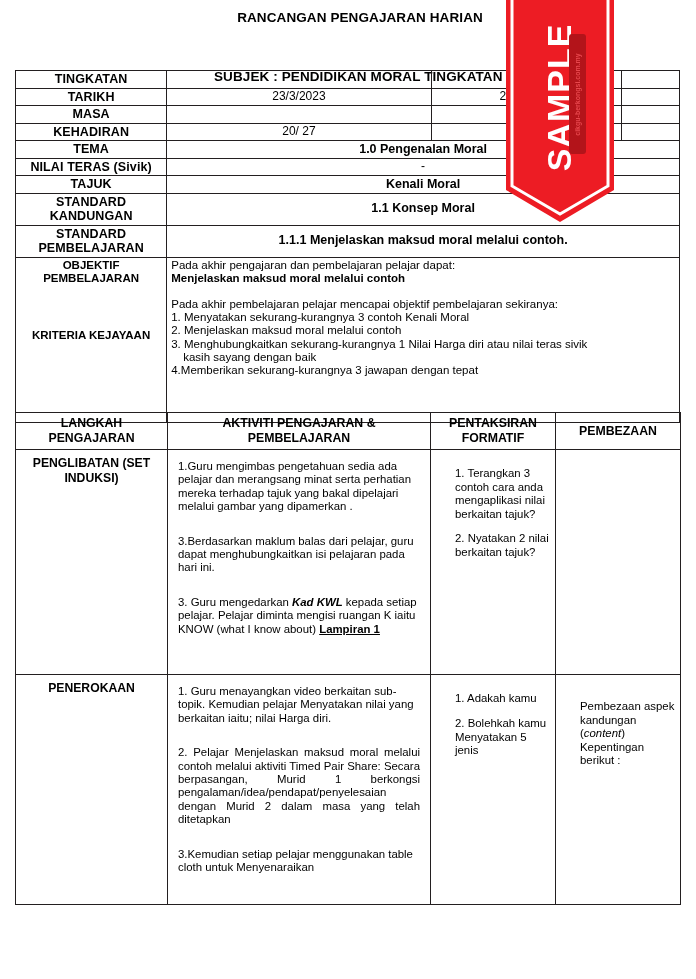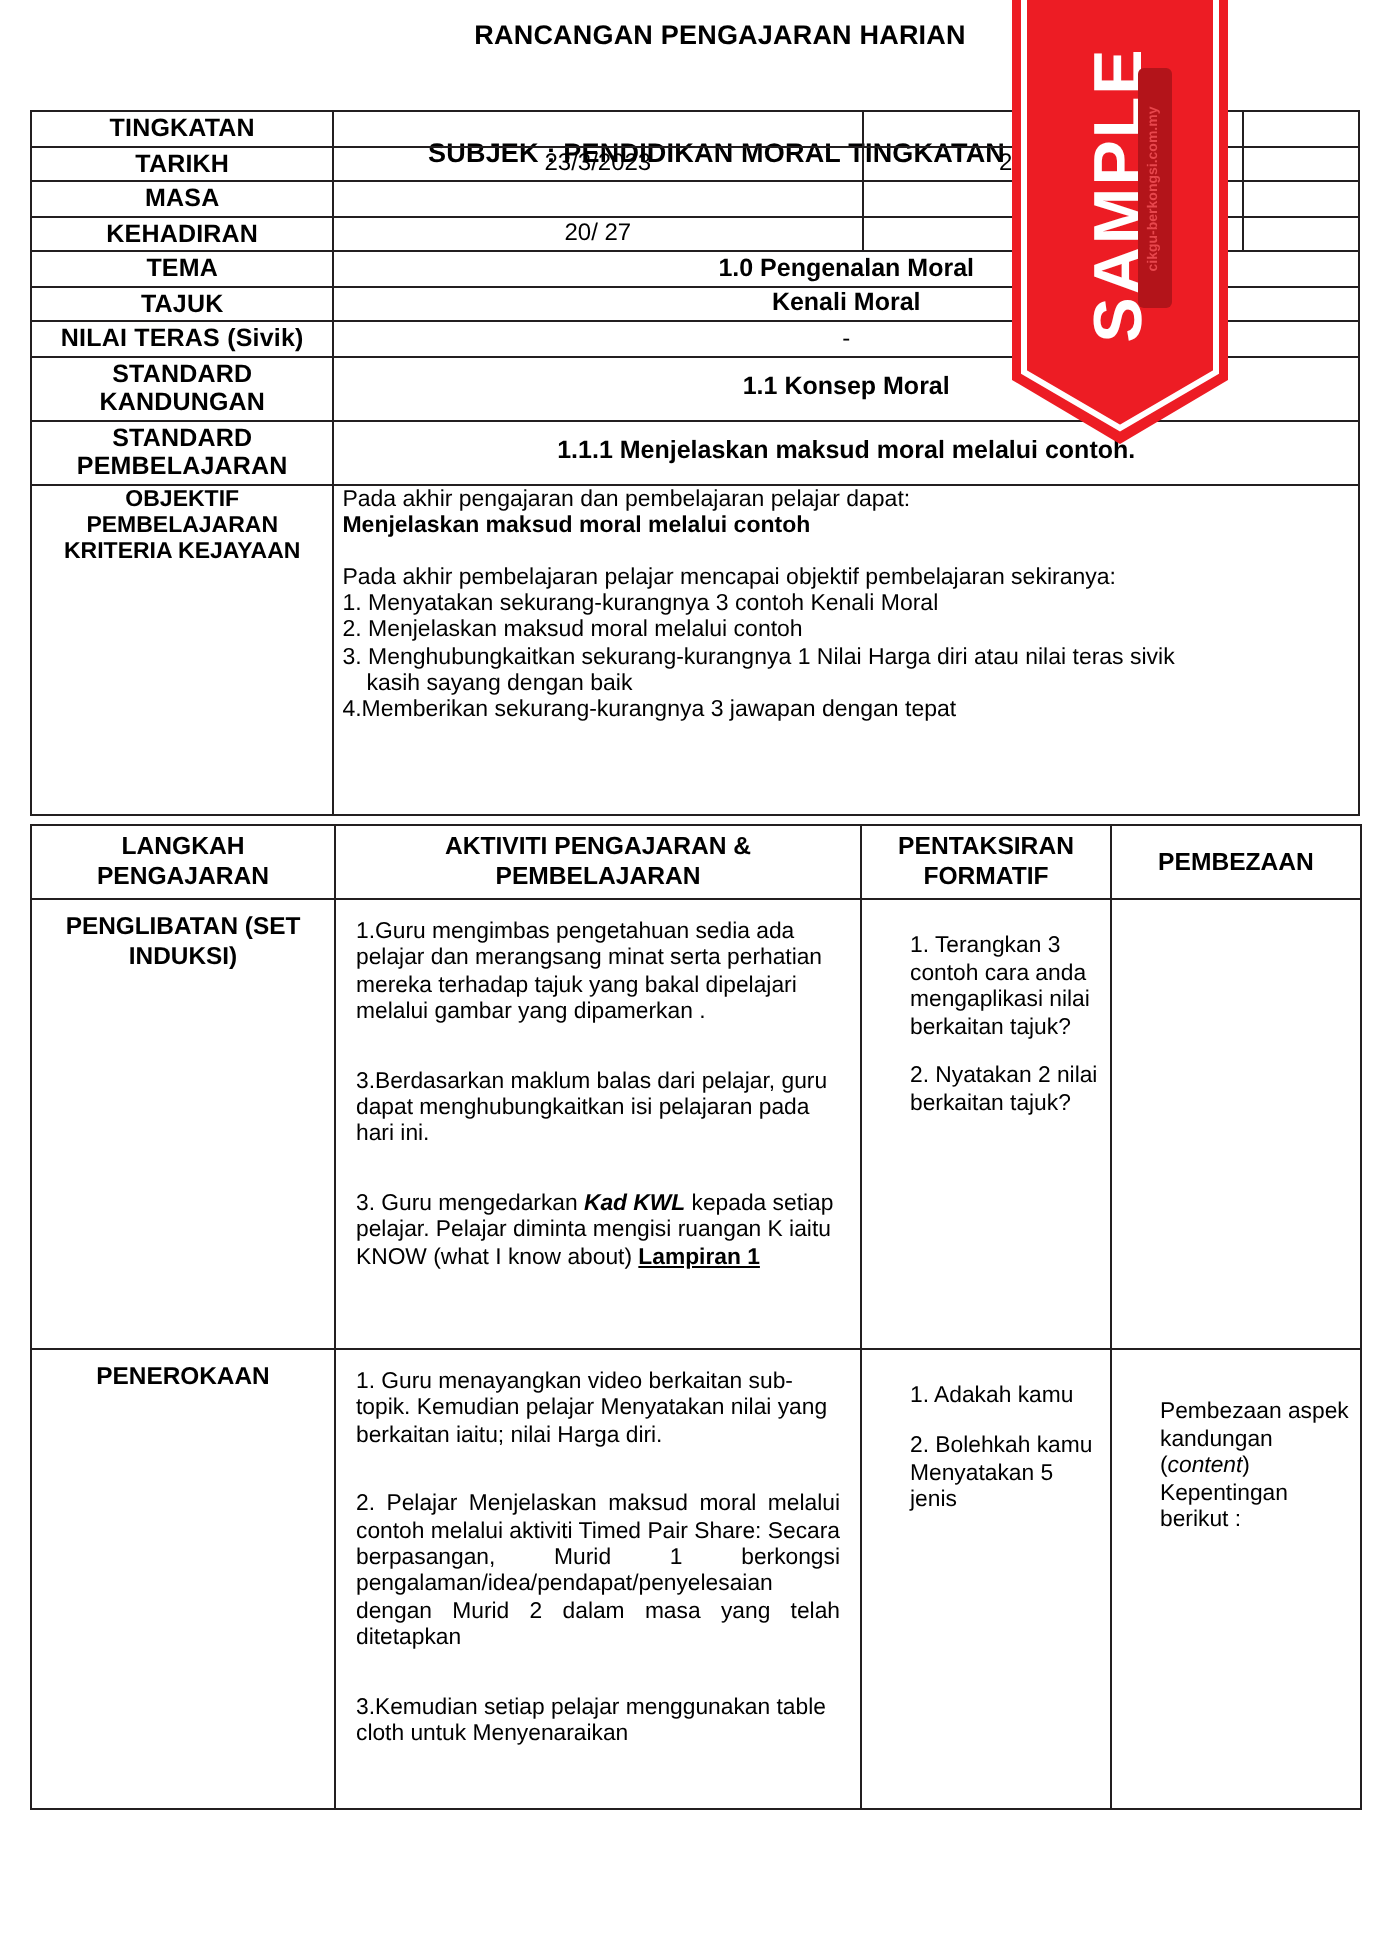--- a/index.html
+++ b/index.html
@@ -52,21 +52,21 @@
   }
   .doc-table td {
     border: 1px solid #231f20;
     padding: 1px 4px;
     vertical-align: top;
     font-size: 11.5px;
     line-height: 13.2px;
   }
 
   
-  #info-table { top: 55px; }
+  #info-table { top: 70px; }
   #info-table td.lbl {
     text-align: center;
     font-weight: bold;
     font-size: 12.5px;
     vertical-align: middle;
     line-height: 14.5px;
     letter-spacing: 0.1px;
     padding: 1px 2px;
   }
   #info-table td.val {
@@ -99,20 +99,21 @@
   .lbl-stack {
     text-align: center;
     font-weight: bold;
     font-size: 12.5px;
     line-height: 15px;
     vertical-align: top;
     padding-top: 5px;
   }
   .lbl-stack .second {
     display: block;
+    margin-top: 44px;
   }
 
   
   #main-table { top: 412px; }
   #main-table td {
     font-size: 11.4px;
     line-height: 13.4px;
   }
   #main-table td.colhead {
     text-align: center;
@@ -234,26 +235,26 @@
         <td class="lbl">KEHADIRAN</td>
         <td class="val ctr">20/ 27</td>
         <td class="val ctr">20/ 27</td>
         <td class="blank"></td>
       </tr>
       <tr class="row-h18">
         <td class="lbl">TEMA</td>
         <td class="val bold" colspan="3">1.0 Pengenalan Moral</td>
       </tr>
       <tr class="row-h18">
+        <td class="lbl">NILAI TERAS (Sivik)</td>
+        <td class="val" colspan="3">-</td>
+      </tr>
+      <tr class="row-h18">
         <td class="lbl">TAJUK</td>
         <td class="val bold" colspan="3">Kenali Moral</td>
-      </tr>
-      <tr class="row-h18">
-        <td class="lbl">NILAI TERAS (Sivik)</td>
-        <td class="val" colspan="3">-</td>
       </tr>
       <tr class="row-h30">
         <td class="lbl">STANDARD KANDUNGAN</td>
         <td class="val bold" colspan="3">1.1 Konsep Moral</td>
       </tr>
       <tr class="row-h30">
         <td class="lbl">STANDARD PEMBELAJARAN</td>
         <td class="val bold" colspan="3">1.1.1 Menjelaskan maksud moral melalui contoh.</td>
       </tr>
       <tr style="height:165px">

